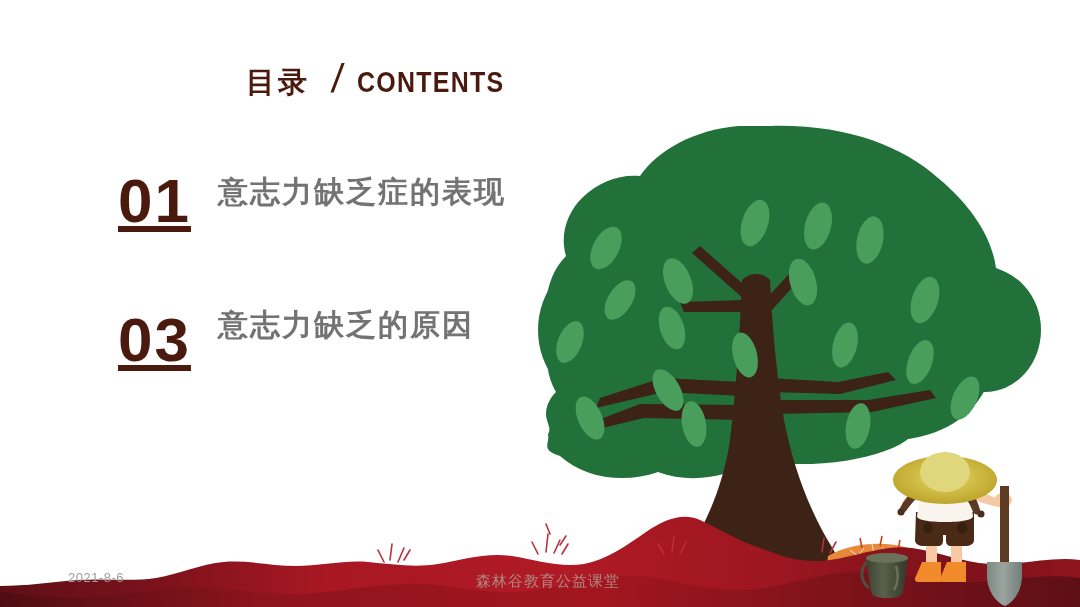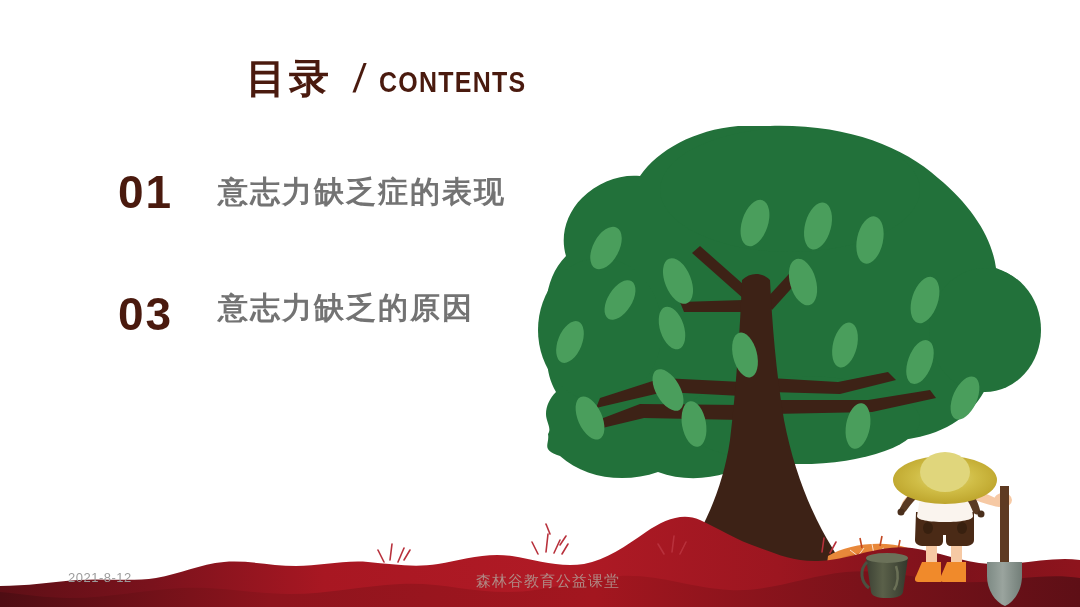--- a/index.html
+++ b/index.html
@@ -31,21 +31,21 @@
   
   #title-block {
     position: absolute;
     left: 246px;
     top: 58px;
     display: flex;
     align-items: baseline;
     white-space: nowrap;
   }
   #title-cn {
-    font-size: 40px;
+    font-size: 29px;
     font-weight: 700;
     letter-spacing: 3px;
     color: #4a1a0e;
     font-family: "DejaVu Sans", "Liberation Sans", sans-serif;
     line-height: 1;
   }
   #title-slash {
     font-size: 40px;
     font-weight: 400;
     color: #4a1a0e;
@@ -70,28 +70,29 @@
     left: 118px;
     top: 168px;
     width: 440px;
   }
   .content-item {
     display: flex;
     align-items: flex-start;
     margin-bottom: 34px;
   }
   .item-number {
-    font-size: 46px;
+    font-size: 62px;
     font-weight: 700;
     color: #4a1a0e;
     letter-spacing: 2px;
     line-height: 1.05;
     font-family: "Liberation Sans", sans-serif;
     flex: 0 0 auto;
     min-width: 92px;
+    text-decoration: underline;
   }
   .item-label {
     font-size: 30px;
     font-weight: 700;
     color: #737373;
     letter-spacing: 2px;
     line-height: 1.28;
     font-family: "DejaVu Sans", "Liberation Sans", sans-serif;
     padding-top: 5px;
   }
@@ -366,16 +367,16 @@
 
     <div class="content-item" id="item-03">
       <span class="item-number">03</span>
       <span class="item-label">
         <span>意志力缺乏的原因</span>
       </span>
     </div>
 
   </div>
 
-  <div id="footer-date">2021-8-12</div>
+  <div id="footer-date">2021-8-6</div>
   <div id="footer-brand">森林谷教育公益课堂</div>
 
 </div>
 
 </body></html>

